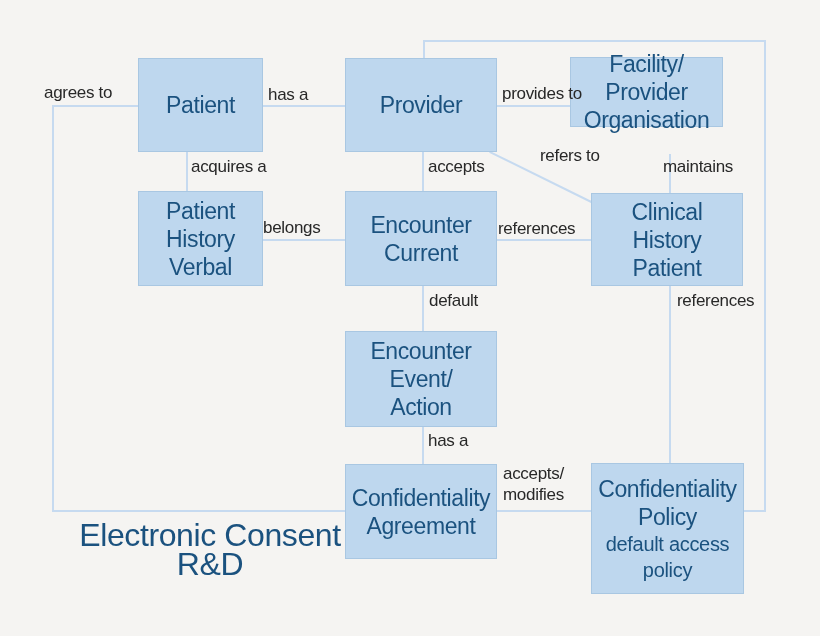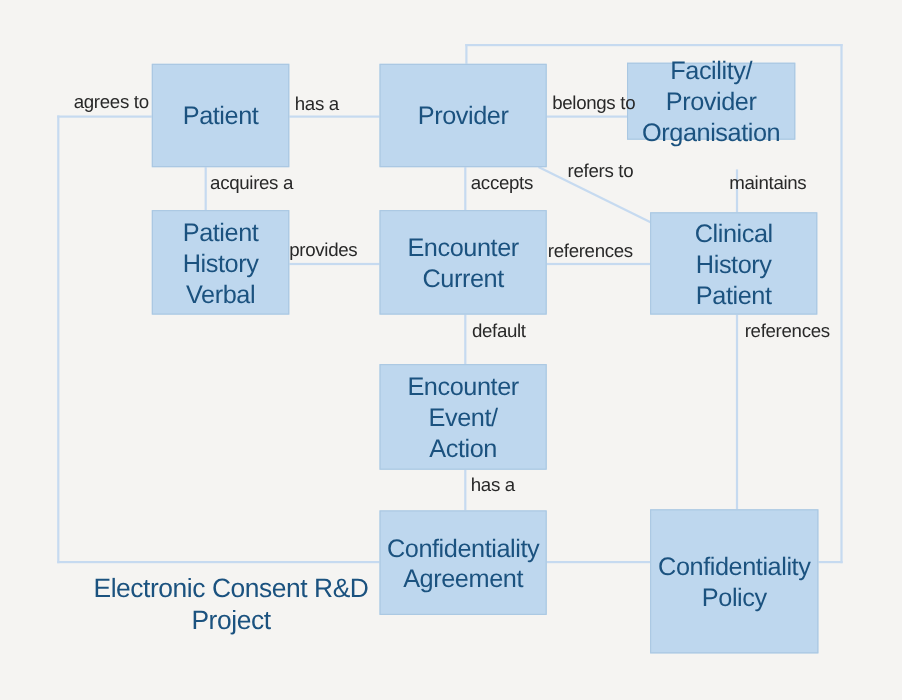--- a/index.html
+++ b/index.html
@@ -39,21 +39,21 @@
   .edge-label{
     position:absolute;
     color:#282828;
     font-size:17px;line-height:21px;letter-spacing:-0.3px;
     white-space:pre-line;
   }
   .title{
     position:absolute;left:55px;top:521px;width:310px;
     text-align:center;
     color:#1b527f;
-    font-size:24px;line-height:29px;letter-spacing:-0.4px;
+    font-size:32px;line-height:29px;letter-spacing:-0.4px;
   }
 </style>
 </head>
 <body>
 
 <div class="diagram">
 
   <div class="hline" style="left:423px;top:40px;width:343px"></div>
   <div class="vline" style="left:423px;top:40px;height:18px"></div>
   <div class="vline" style="left:764px;top:40px;height:472px"></div>
@@ -106,33 +106,36 @@
 Event/
 Action</span>
   </div>
   <div class="node" style="left:345px;top:464px;width:152px;height:95px">
     <span>Confidentiality
 Agreement</span>
   </div>
   <div class="node" style="left:591px;top:463px;width:153px;height:131px">
     <span>Confidentiality
 Policy</span>
+    <span class="sub">default access
+policy</span>
   </div>
 
-  <div class="edge-label" style="left:67px;top:82px">agrees to</div>
+  <div class="edge-label" style="left:44px;top:82px">agrees to</div>
   <div class="edge-label" style="left:268px;top:84px">has a</div>
-  <div class="edge-label" style="left:502px;top:83px">belongs to</div>
+  <div class="edge-label" style="left:502px;top:83px">provides to</div>
   <div class="edge-label" style="left:191px;top:156px">acquires a</div>
   <div class="edge-label" style="left:428px;top:156px">accepts</div>
-  <div class="edge-label" style="left:516px;top:145px">refers to</div>
+  <div class="edge-label" style="left:540px;top:145px">refers to</div>
   <div class="edge-label" style="left:663px;top:156px">maintains</div>
-  <div class="edge-label" style="left:263px;top:217px">provides</div>
+  <div class="edge-label" style="left:263px;top:217px">belongs</div>
   <div class="edge-label" style="left:498px;top:218px">references</div>
   <div class="edge-label" style="left:429px;top:290px">default</div>
   <div class="edge-label" style="left:677px;top:290px">references</div>
   <div class="edge-label" style="left:428px;top:430px">has a</div>
+  <div class="edge-label" style="left:503px;top:463px">accepts/
+modifies</div>
 
   <div class="title">
     <div>Electronic Consent R&amp;D</div>
-    <div>Project</div>
   </div>
 
 </div>
 
 </body></html>

